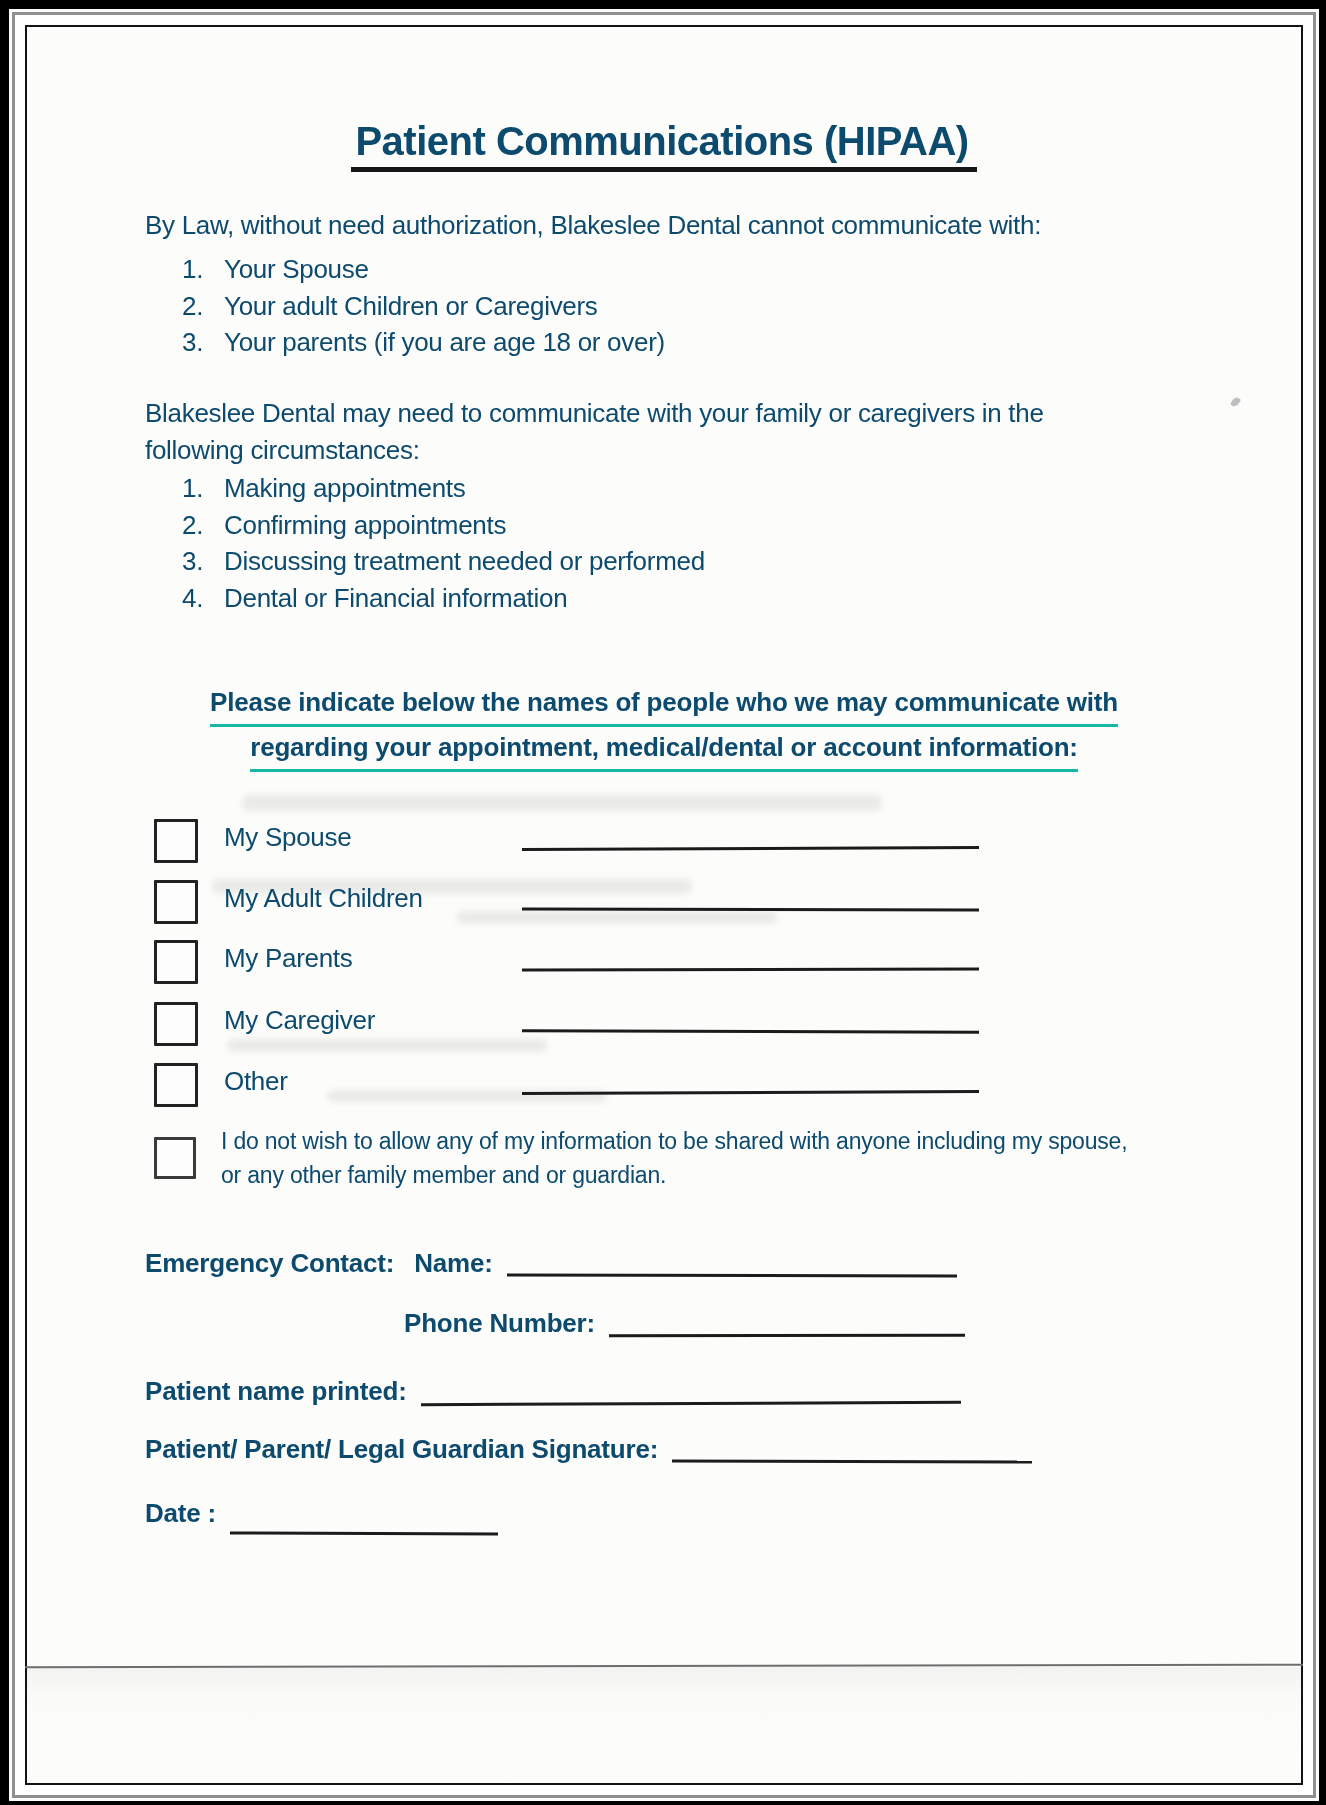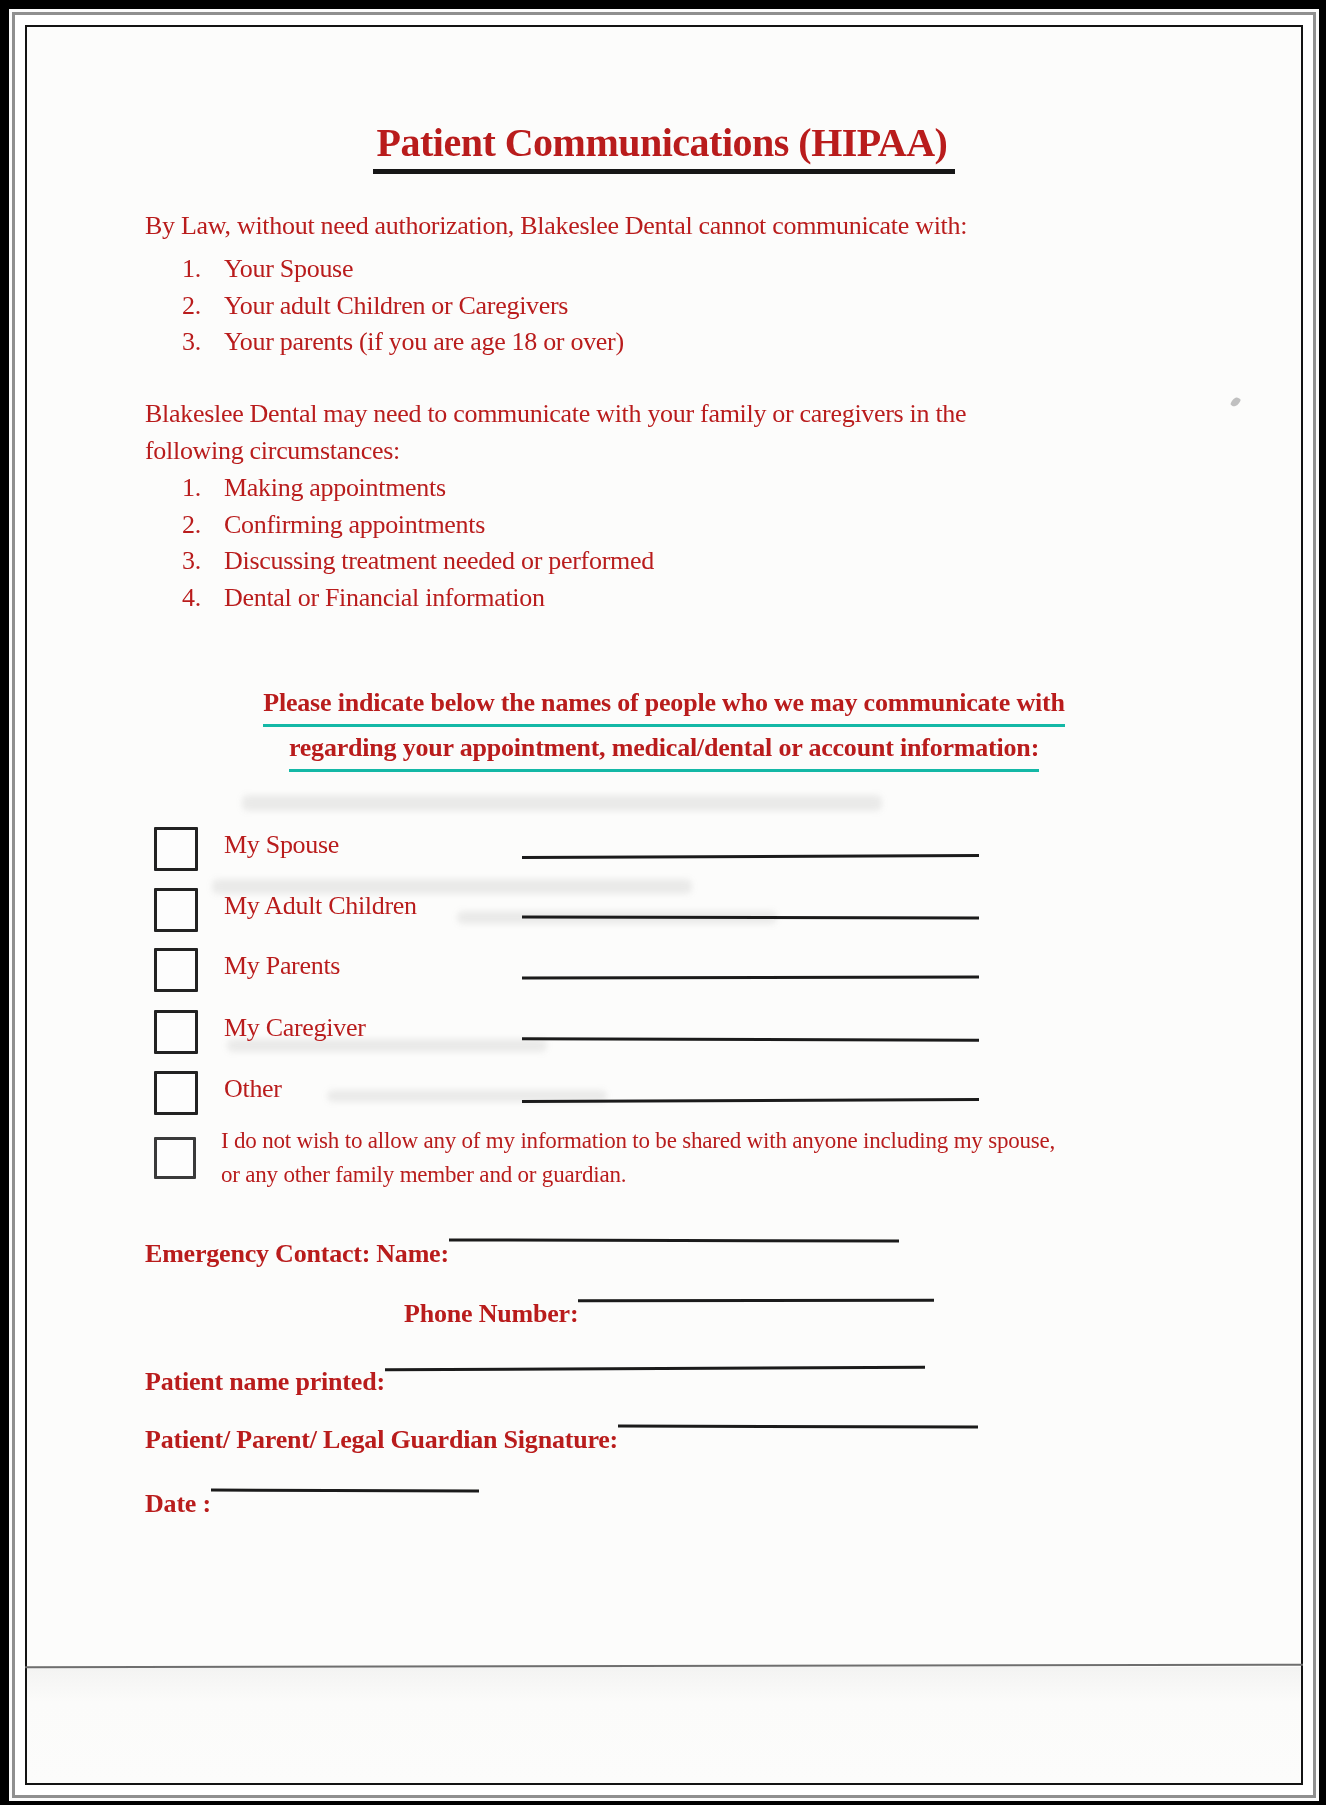--- a/index.html
+++ b/index.html
@@ -1,18 +1,18 @@
 <!DOCTYPE html>
 <html><head>
 <meta charset="utf-8">
 <style>
   html,body{margin:0;padding:0;background:#000;}
   .canvas{
     position:relative;width:1326px;height:1805px;background:#000;
-    font-family:Liberation Serif, serif;color:#b91c1c;overflow:hidden;
+    font-family:Liberation Sans, sans-serif;color:#0c4a6e;overflow:hidden;
   }
   .page{
     position:absolute;left:25px;top:25px;right:23px;bottom:20px;
     background:#fcfcfb;border:2px solid #131313;
     box-shadow:0 0 0 10px #ffffff,0 0 0 13px #8f8f8f,0 0 0 16px #fbfbfb,0 0 0 26px #000;
   }
   .abs{position:absolute;}
   
   .title-wrap{left:0;right:0;top:92px;text-align:center;}
   .title{
@@ -27,32 +27,32 @@
     line-height:36.5px;white-space:nowrap;
   }
   ol.num-list li::before{content:counter(item) ".";width:42px;flex:0 0 42px;}
   
   .indicate{left:0;right:0;text-align:center;line-height:41px;}
   .indicate span{
     display:inline-block;font-size:26px;font-weight:bold;letter-spacing:-0.2px;
     border-bottom:3px solid #14b8a6;padding-bottom:1px;
   }
   
-  .cb-row{height:46px;width:840px;margin-top:8px;}
+  .cb-row{height:46px;width:840px;}
   .cbox{
     position:absolute;left:0;top:0;width:38px;height:38px;
     border:3px solid #222;border-radius:1px;background:#fdfdfd;
   }
   .cb-label{position:absolute;left:70px;top:3px;font-size:26px;letter-spacing:-0.3px;white-space:nowrap;}
   .cb-line{position:absolute;left:368px;top:28px;width:457px;height:3px;background:#1b1b1b;}
   
   .optout-box{width:36px;height:36px;border:3px solid #3a3a3a;border-radius:1px;background:#fdfdfd;}
   .optout-text{font-size:23px;letter-spacing:-0.2px;line-height:34px;white-space:nowrap;}
   
-  .field-row{display:flex;height:40px;}
+  .field-row{display:flex;align-items:flex-end;gap:14px;height:40px;}
   .blabel{font-size:26px;font-weight:bold;letter-spacing:-0.2px;white-space:nowrap;}
   .wline{height:0;border-bottom:3px solid #1b1b1b;margin-bottom:2px;}
   .r1{transform:rotate(-0.25deg);} .r2{transform:rotate(0.15deg);}
   .r3{transform:rotate(-0.1deg);}  .r4{transform:rotate(0.2deg);}
   
   .bleed{background:rgba(110,110,110,0.12);filter:blur(3px);border-radius:6px;}
   .fold-line{left:-2px;right:-2px;top:1638px;height:2px;background:#6e6e6e;transform:rotate(-0.12deg);}
   .below-fold{left:0;right:0;top:1640px;bottom:0;background:linear-gradient(180deg,#f3f3f2 0%,#fbfbfa 30%,#fcfcfb 100%);}
   .mark{width:7px;height:10px;background:rgba(120,120,120,0.45);border-radius:50% 20% 60% 30%;transform:rotate(35deg);}
 </style>

